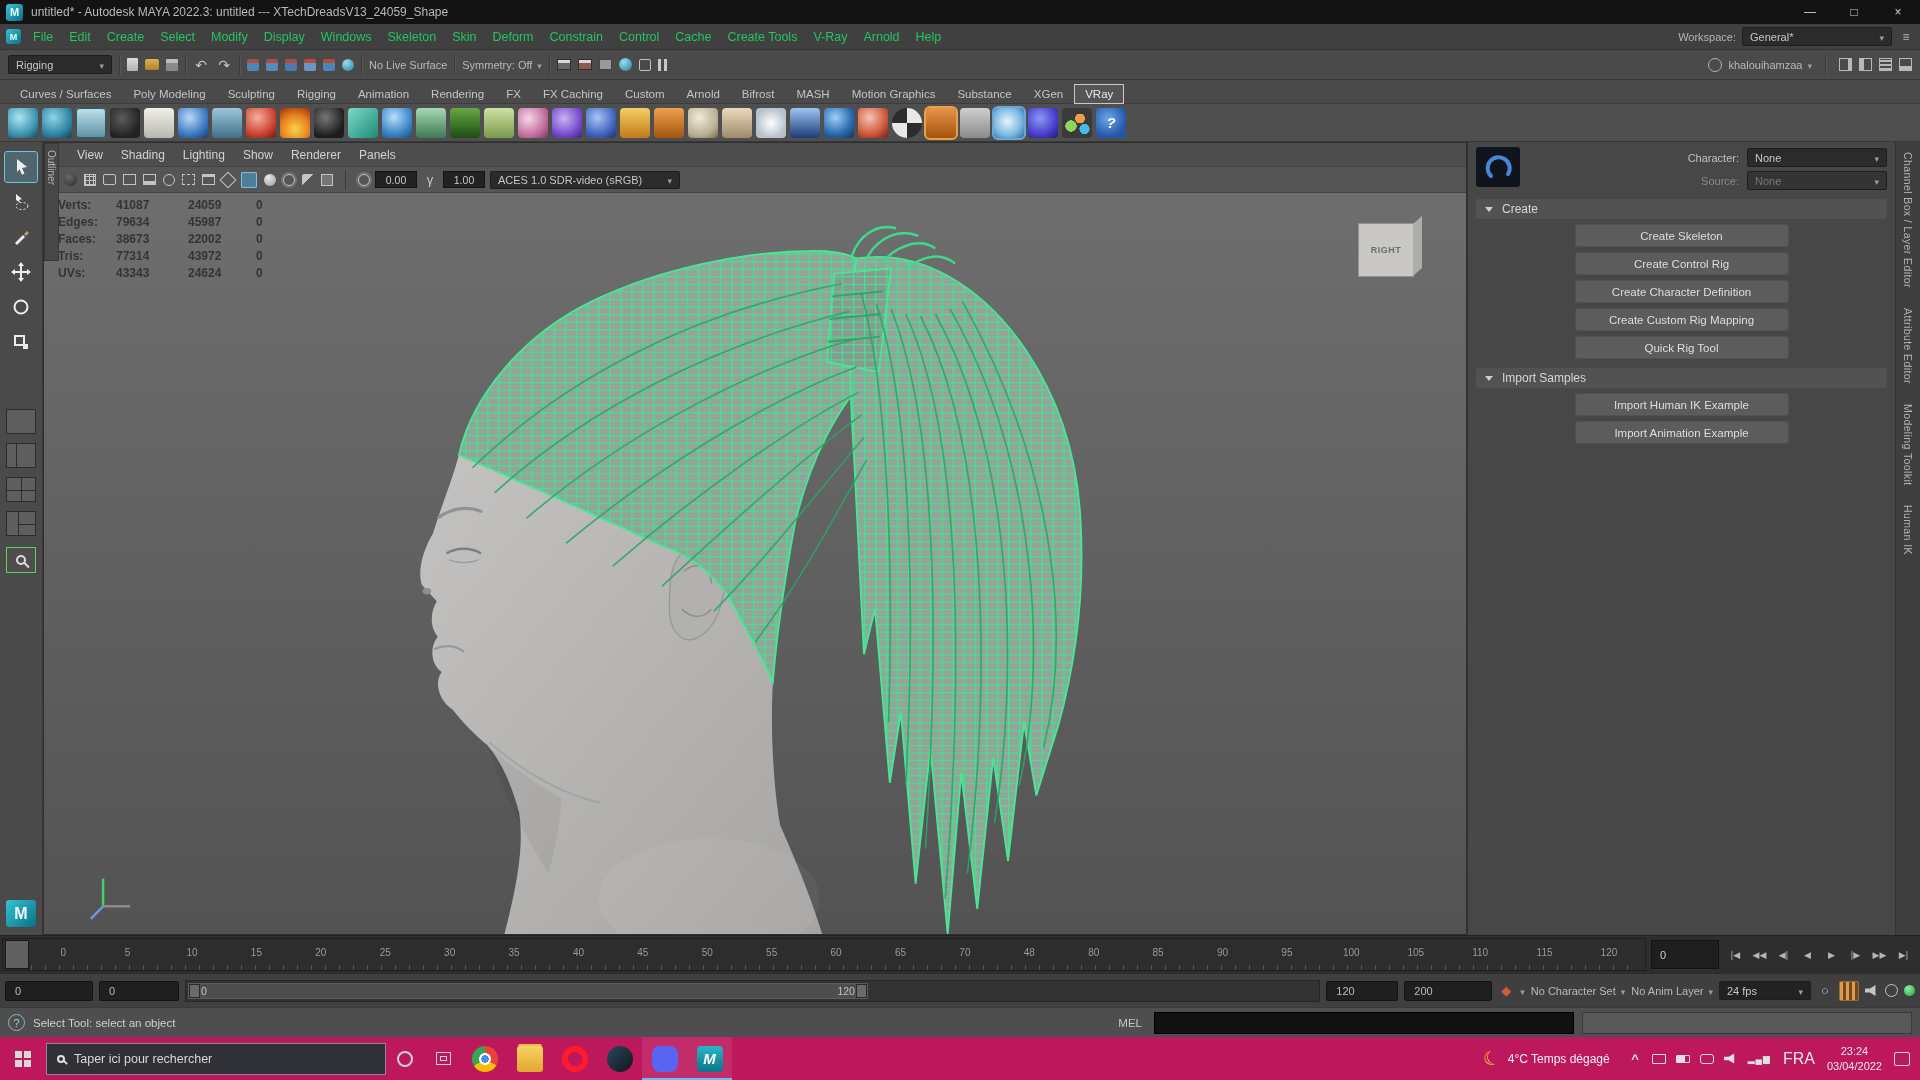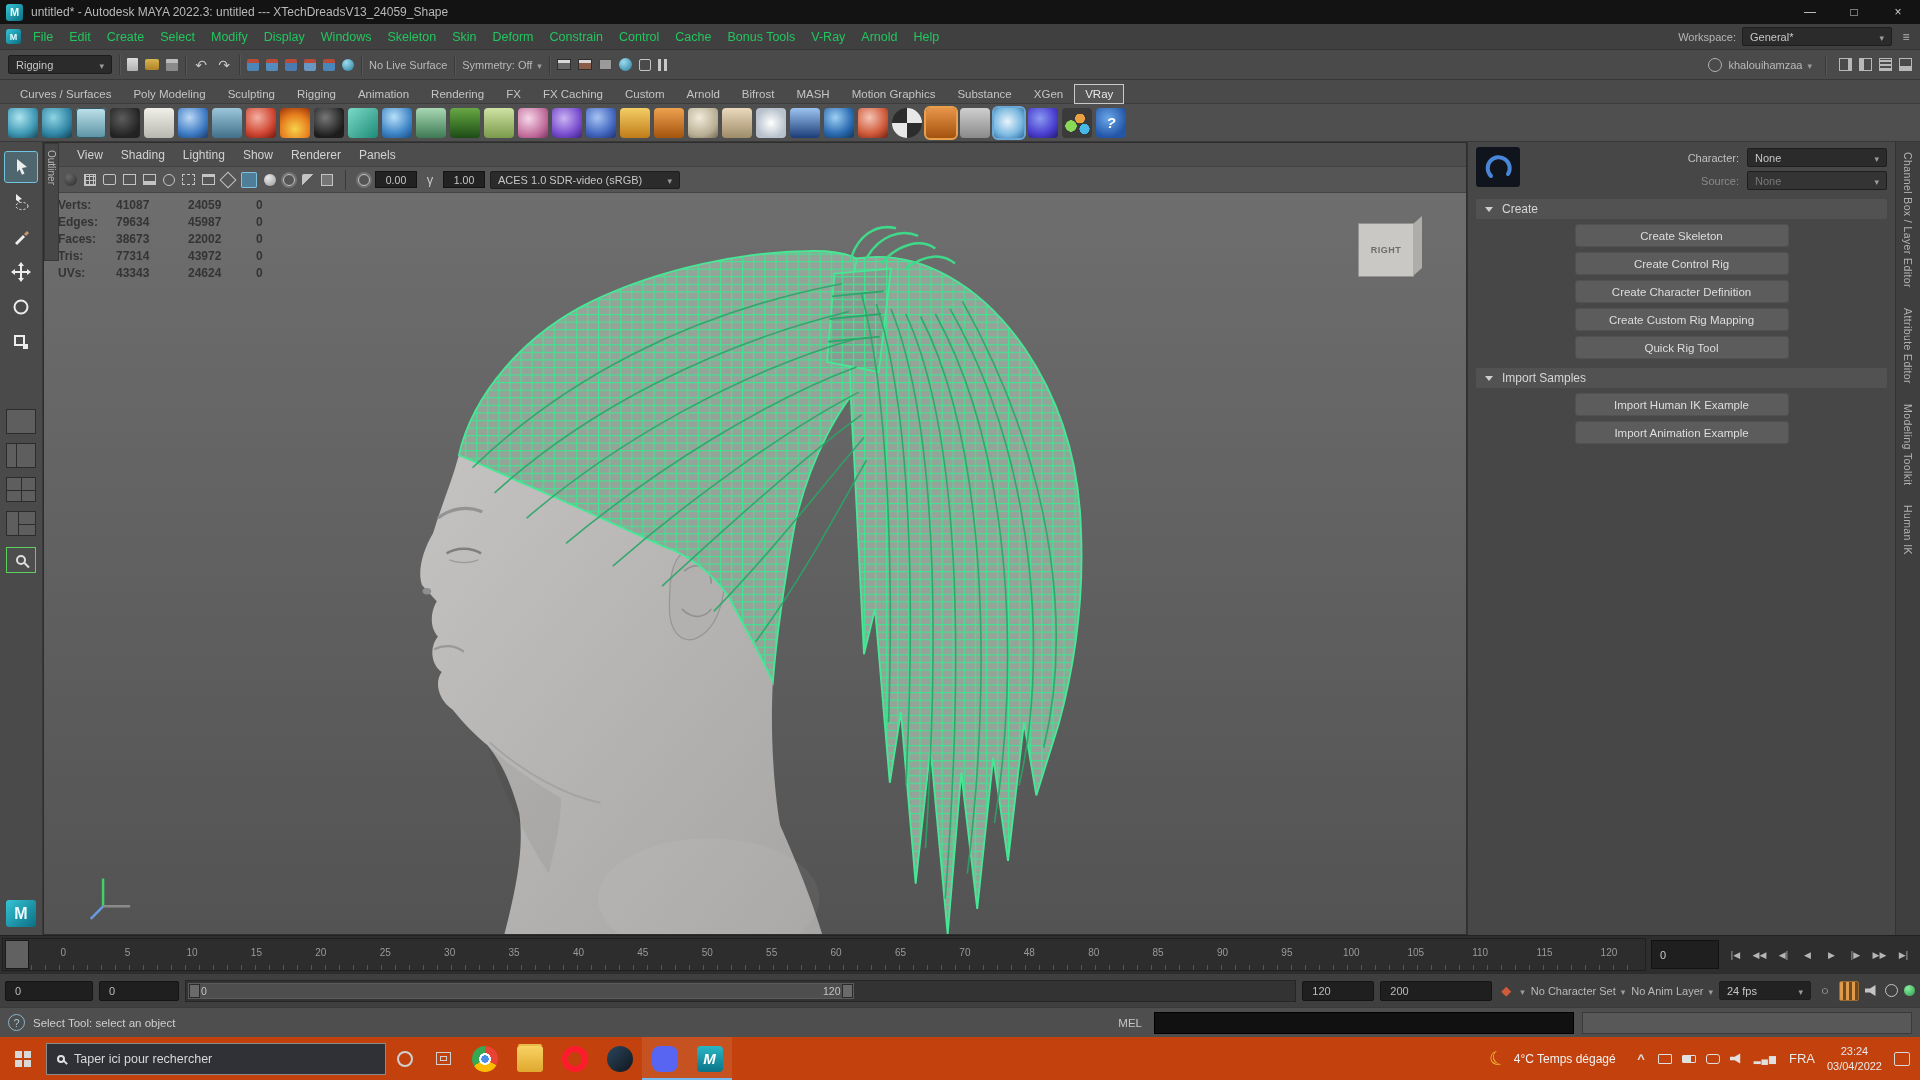--- a/index.html
+++ b/index.html
@@ -120,42 +120,42 @@
 
   
   .command-row { height:30px; background:#4e4e4e; display:flex; align-items:center; padding:0 8px; gap:8px; border-top:1px solid #3a3a3a; }
   .help-ic { width:17px; height:17px; border:1px solid #8ab4c8; border-radius:50%; color:#9fc6d8; font-size:11px; display:flex; align-items:center; justify-content:center; }
   .help-text { font-size:11.5px; color:#cfcfcf; }
   .mel-label { margin-left:auto; font-size:11.5px; color:#c6c6c6; padding:0 4px; }
   .mel-input { width:420px; height:22px; background:#111; border:1px solid #000; color:#ddd; font-family:"Liberation Mono","DejaVu Sans Mono",monospace; font-size:11px; padding:0 6px; }
   .out-field { width:330px; height:22px; background:#585858; border:1px solid #3a3a3a; }
 
   
-  .taskbar { height:43px; background:#c2410c; display:flex; align-items:center; color:#e8e8e8; }
+  .taskbar { height:43px; background:#be185d; display:flex; align-items:center; color:#e8e8e8; }
   .start { width:46px; height:43px; display:flex; align-items:center; justify-content:center; }
   .winlogo { display:grid; grid-template-columns:7px 7px; grid-template-rows:7px 7px; gap:2px; }
   .winlogo span { background:#d8d8d8; }
   .search { width:340px; height:32px; background:#2f3136; border:1px solid #8a8a8a; display:flex; align-items:center; gap:9px; padding:0 10px; }
   .search-input { flex:1; background:transparent; border:none; outline:none; color:#e4e4e4; font-size:12.5px; font-family:inherit; }
   .search-input::placeholder { color:#d8d8d8; }
   .mag { width:8px; height:8px; border:2px solid #e0e0e0; border-radius:50%; position:relative; flex:0 0 auto; }
   .mag::after { content:""; position:absolute; width:6px; height:2px; background:#e0e0e0; transform:rotate(45deg); right:-5px; bottom:-2px; }
   .tb-btn { width:38px; height:43px; display:flex; align-items:center; justify-content:center; }
   .cortana { width:16px; height:16px; border:2px solid #d0d0d0; border-radius:50%; }
   .taskview { width:15px; height:13px; border:1px solid #d0d0d0; position:relative; }
   .taskview::before { content:""; position:absolute; left:3px; right:3px; top:3px; bottom:3px; border:1px solid #d0d0d0; }
   .app-slot { width:45px; height:43px; display:flex; align-items:center; justify-content:center; }
   .app-slot[data-active="true"] { background:rgba(255,255,255,.09); box-shadow:inset 0 -2px 0 #76b9ed; }
   .app-ic { width:26px; height:26px; display:flex; align-items:center; justify-content:center; }
   .weather { margin-left:auto; display:flex; align-items:center; gap:8px; padding:0 10px; }
   .moon { color:#f2c33c; font-size:19px; transform:rotate(-18deg); }
   .weather-text { font-size:12px; color:#f2f2f2; white-space:nowrap; }
   .tray { display:flex; align-items:center; gap:10px; padding:0 8px; }
   .tray-ic { display:inline-flex; align-items:center; justify-content:center; min-width:14px; height:16px; font-style:normal; }
-  .lang { font-size:13px; padding:0 4px; }
+  .lang { font-size:16px; padding:0 4px; }
   .clockblk { text-align:center; font-size:11px; line-height:1.3; padding:0 8px; white-space:nowrap; }
   .notif { width:16px; height:14px; border:1px solid #d8d8d8; border-radius:2px; margin:0 10px 0 4px; }
 </style>
 </head>
 <body>
 
 <div class="app">
 
   <div class="titlebar">
     <span class="maya-tile">M</span>
@@ -177,21 +177,21 @@
         <span class="menu-item">Select</span>
         <span class="menu-item">Modify</span>
         <span class="menu-item">Display</span>
         <span class="menu-item">Windows</span>
         <span class="menu-item">Skeleton</span>
         <span class="menu-item">Skin</span>
         <span class="menu-item">Deform</span>
         <span class="menu-item">Constrain</span>
         <span class="menu-item">Control</span>
         <span class="menu-item">Cache</span>
-        <span class="menu-item">Bonus Tools</span>
+        <span class="menu-item">Create Tools</span>
         <span class="menu-item">V-Ray</span>
         <span class="menu-item">Arnold</span>
         <span class="menu-item">Help</span>
       </div>
     <div class="right">
       <span style="font-size:11px;color:#b5b5b5">Workspace:</span>
       <div class="dd" style="width:150px">
         <span>General*</span>
           <span class="car"></span>
       </div>
@@ -750,21 +750,21 @@
   <div class="range-row">
     <div class="nf" style="width:88px">0</div>
     <div class="nf" style="width:80px">0</div>
     <div class="range-track">
       <div class="range-inner">
         <span>0</span>
         <span>120</span>
       </div>
     </div>
     <div class="nf" style="width:72px">120</div>
-    <div class="nf" style="width:112px">200</div>
+    <div class="nf" style="width:88px">200</div>
     <span class="mi" style="color:#cf5b3a;font-size:13px">◆</span>
     <span class="car"></span>
     <span class="ddtext">
         <span>No Character Set</span>
         <span class="car"></span>
       </span>
     <span class="ddtext">
         <span>No Anim Layer</span>
         <span class="car"></span>
       </span>

